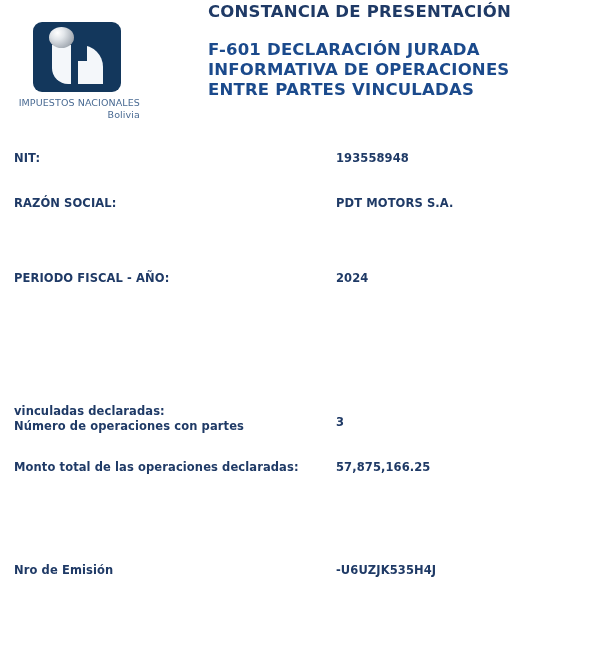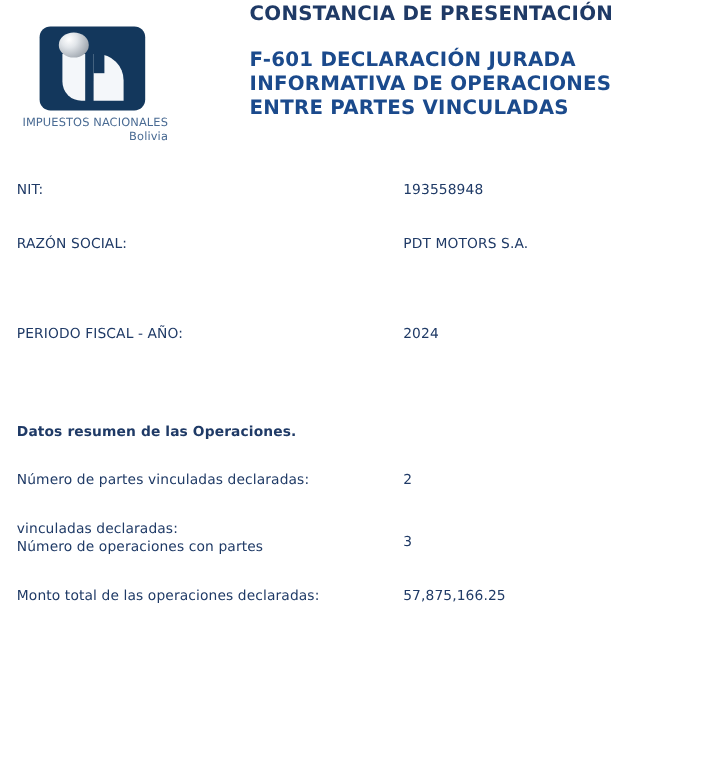--- a/index.html
+++ b/index.html
@@ -110,21 +110,21 @@
 
   
   .rows {
     position: relative;
     padding: 0 14px;
   }
   .row {
     display: flex;
     align-items: flex-start;
     font-size: 11.5px;
-    font-weight: normal;
+    font-weight: bold;
     letter-spacing: .1px;
   }
   .row .label {
     width: 322px;
     flex: 0 0 322px;
     line-height: 15px;
     color: #1f3a66;
   }
   .row .value {
     flex: 1;
@@ -202,28 +202,23 @@
   <div class="row">
     <div class="label">PERIODO FISCAL - AÑO:</div>
     <div class="value">2024</div>
   </div>
 
   <div class="sp-30"></div>
 
 
   <div class="sp-36"></div>
 
-  <div class="section-note">Datos resumen de las Operaciones.</div>
 
   <div class="sp-26"></div>
 
-  <div class="row">
-    <div class="label">Número de partes vinculadas declaradas:</div>
-    <div class="value">2</div>
-  </div>
 
   <div class="sp-26"></div>
 
   <div class="row two-line">
     <div class="label">
       <div>vinculadas declaradas:</div>
       <div>Número de operaciones con partes</div>
     </div>
     <div class="value">3</div>
   </div>
@@ -235,14 +230,18 @@
     <div class="value">57,875,166.25</div>
   </div>
 
   <div class="sp-55"></div>
 
   <div class="row">
   </div>
 
   <div class="sp-33"></div>
 
+  <div class="row">
+    <div class="label">Nro de Emisión</div>
+    <div class="value">-U6UZJK535H4J</div>
+  </div>
 
 </div>
 
 </body></html>

